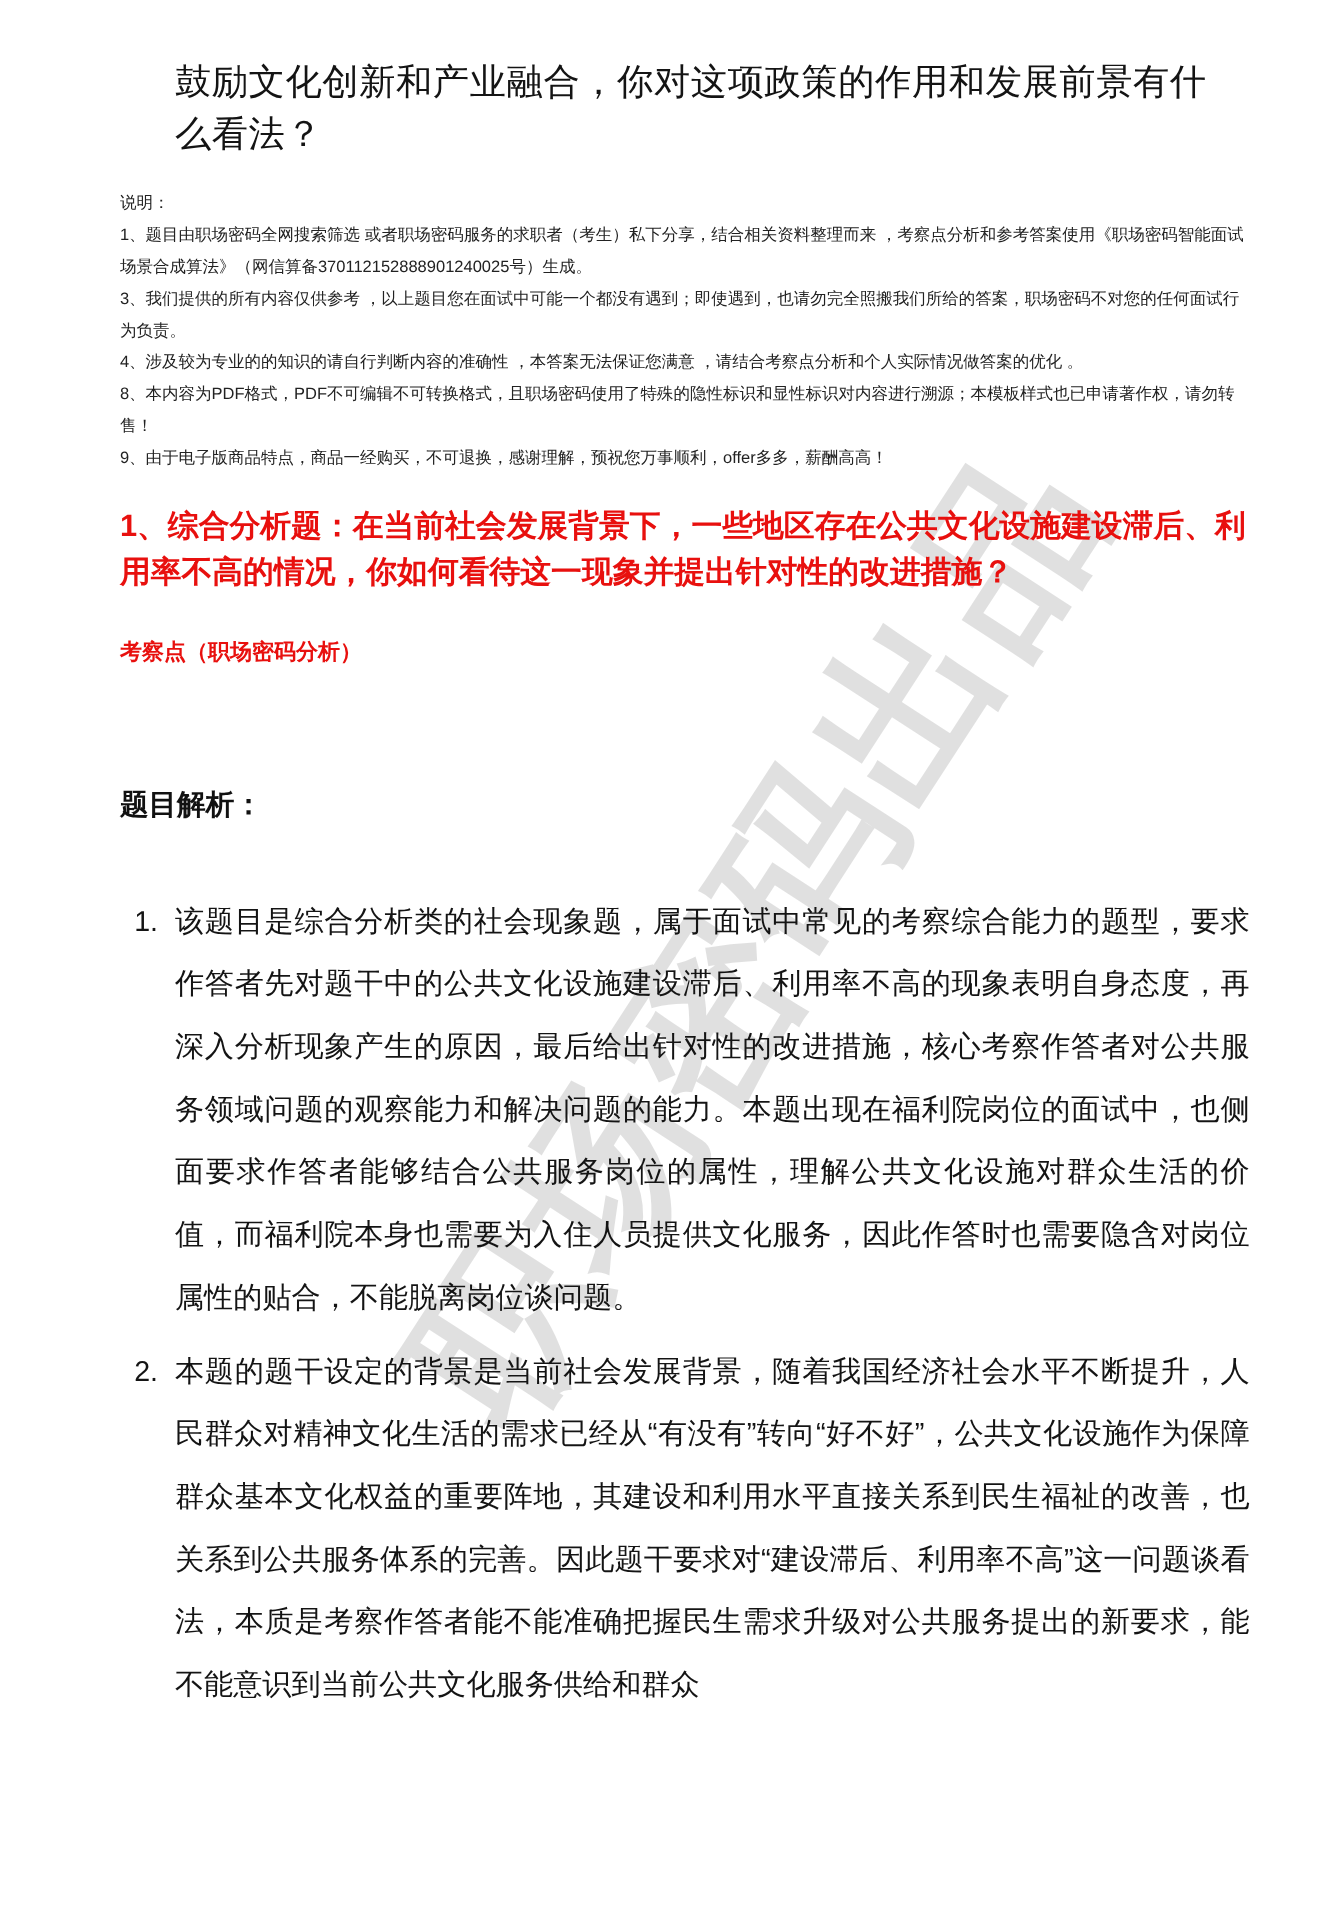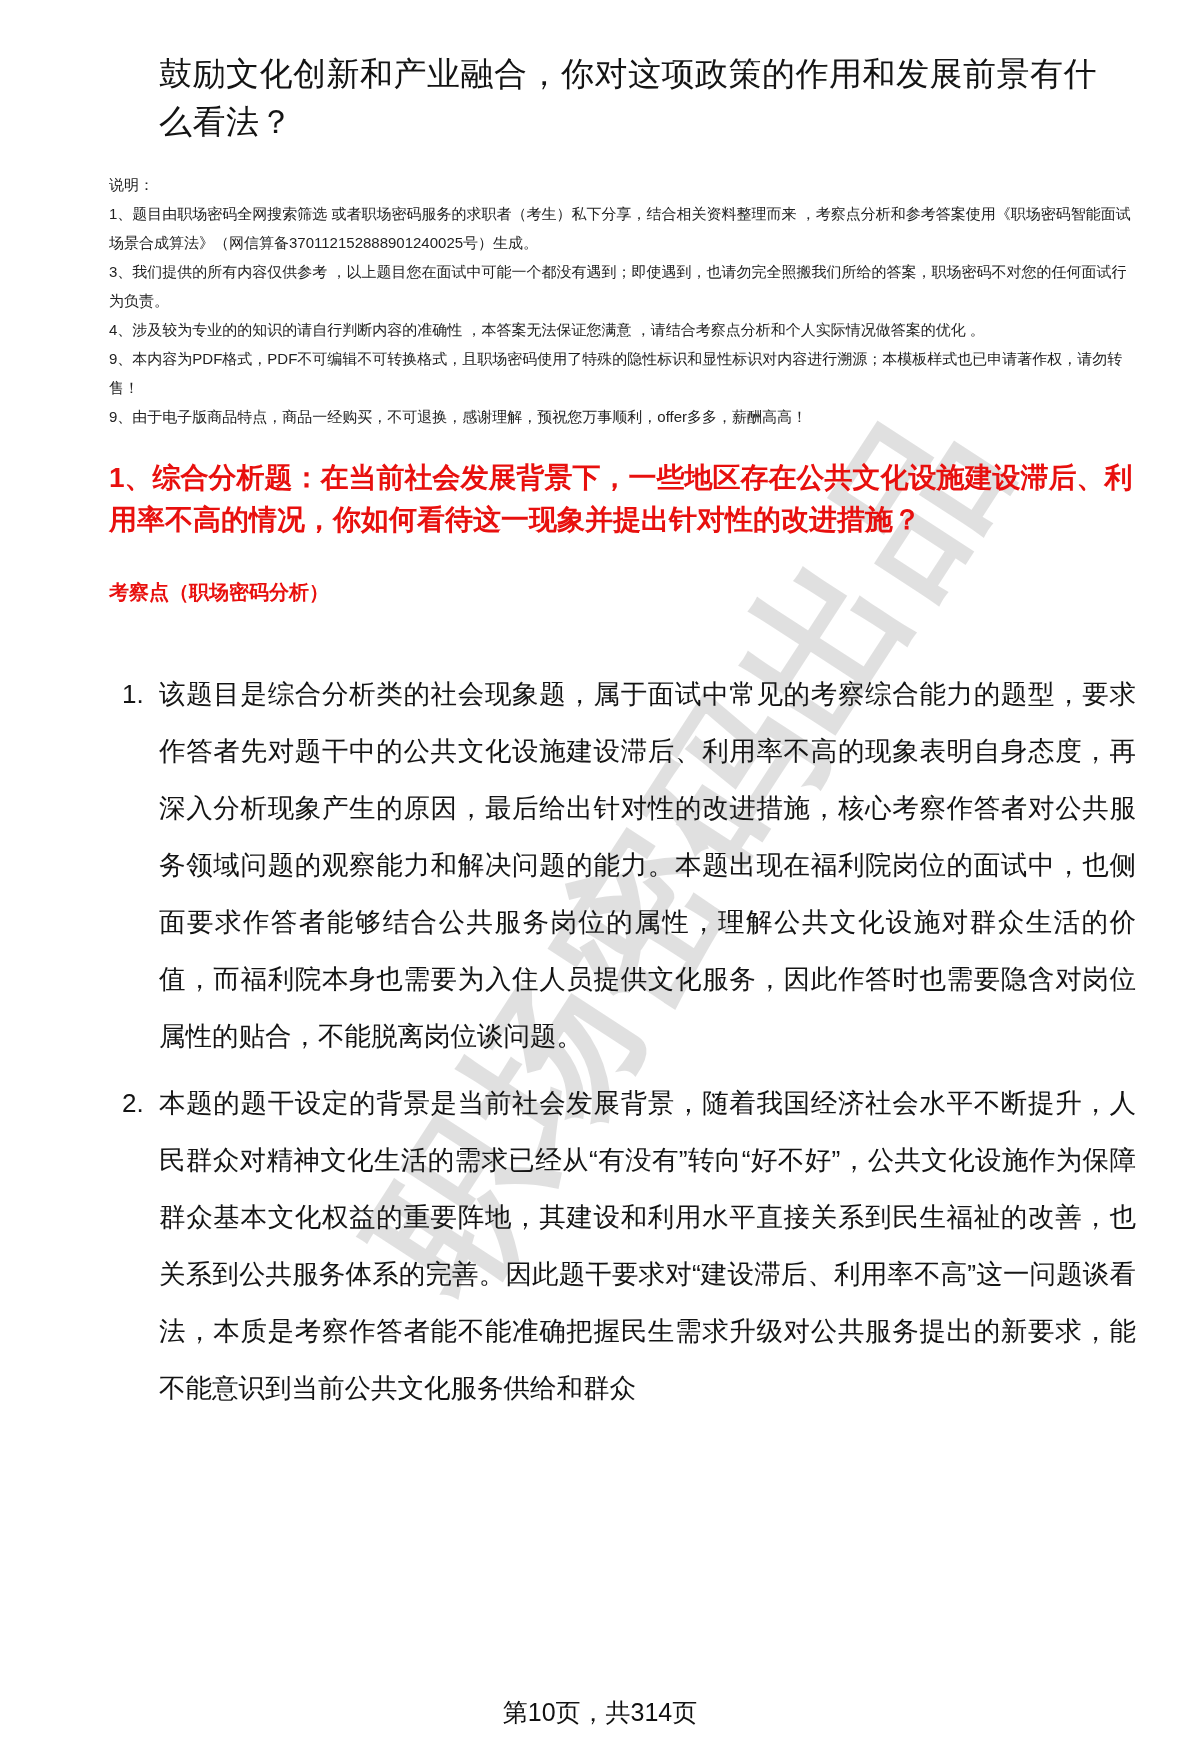--- a/index.html
+++ b/index.html
@@ -112,40 +112,40 @@
 
   <div class="content">
 
     <h1 class="title">鼓励文化创新和产业融合，你对这项政策的作用和发展前景有什么看法？</h1>
 
     <div class="notice">
       <p>说明：</p>
       <p>1、题目由职场密码全网搜索筛选 或者职场密码服务的求职者（考生）私下分享，结合相关资料整理而来 ，考察点分析和参考答案使用《职场密码智能面试场景合成算法》（网信算备370112152888901240025号）生成。</p>
       <p>3、我们提供的所有内容仅供参考 ，以上题目您在面试中可能一个都没有遇到；即使遇到，也请勿完全照搬我们所给的答案，职场密码不对您的任何面试行为负责。</p>
       <p>4、涉及较为专业的的知识的请自行判断内容的准确性 ，本答案无法保证您满意 ，请结合考察点分析和个人实际情况做答案的优化 。</p>
-      <p>9、本内容为PDF格式，PDF不可编辑不可转换格式，且职场密码使用了特殊的隐性标识和显性标识对内容进行溯源；本模板样式也已申请著作权，请勿转售！</p>
+      <p>8、本内容为PDF格式，PDF不可编辑不可转换格式，且职场密码使用了特殊的隐性标识和显性标识对内容进行溯源；本模板样式也已申请著作权，请勿转售！</p>
       <p>9、由于电子版商品特点，商品一经购买，不可退换，感谢理解，预祝您万事顺利，offer多多，薪酬高高！</p>
     </div>
 
     <h2 class="question-heading">1、综合分析题：在当前社会发展背景下，一些地区存在公共文化设施建设滞后、利用率不高的情况，你如何看待这一现象并提出针对性的改进措施？</h2>
 
     <h3 class="exam-point">考察点（职场密码分析）</h3>
 
+    <h3 class="analysis-label">题目解析：</h3>
 
     <div class="analysis">
 
       <div class="analysis-item">
         <span class="num">1.</span>
         <p class="analysis-text">该题目是综合分析类的社会现象题，属于面试中常见的考察综合能力的题型，要求作答者先对题干中的公共文化设施建设滞后、利用率不高的现象表明自身态度，再深入分析现象产生的原因，最后给出针对性的改进措施，核心考察作答者对公共服务领域问题的观察能力和解决问题的能力。本题出现在福利院岗位的面试中，也侧面要求作答者能够结合公共服务岗位的属性，理解公共文化设施对群众生活的价值，而福利院本身也需要为入住人员提供文化服务，因此作答时也需要隐含对岗位属性的贴合，不能脱离岗位谈问题。</p>
       </div>
 
       <div class="analysis-item">
         <span class="num">2.</span>
         <p class="analysis-text">本题的题干设定的背景是当前社会发展背景，随着我国经济社会水平不断提升，人民群众对精神文化生活的需求已经从“有没有”转向“好不好”，公共文化设施作为保障群众基本文化权益的重要阵地，其建设和利用水平直接关系到民生福祉的改善，也关系到公共服务体系的完善。因此题干要求对“建设滞后、利用率不高”这一问题谈看法，本质是考察作答者能不能准确把握民生需求升级对公共服务提出的新要求，能不能意识到当前公共文化服务供给和群众</p>
       </div>
 
     </div>
 
   </div>
 
-  <div class="footer">第10页，共314页</div>
 
 </div>
 
 </body></html>

